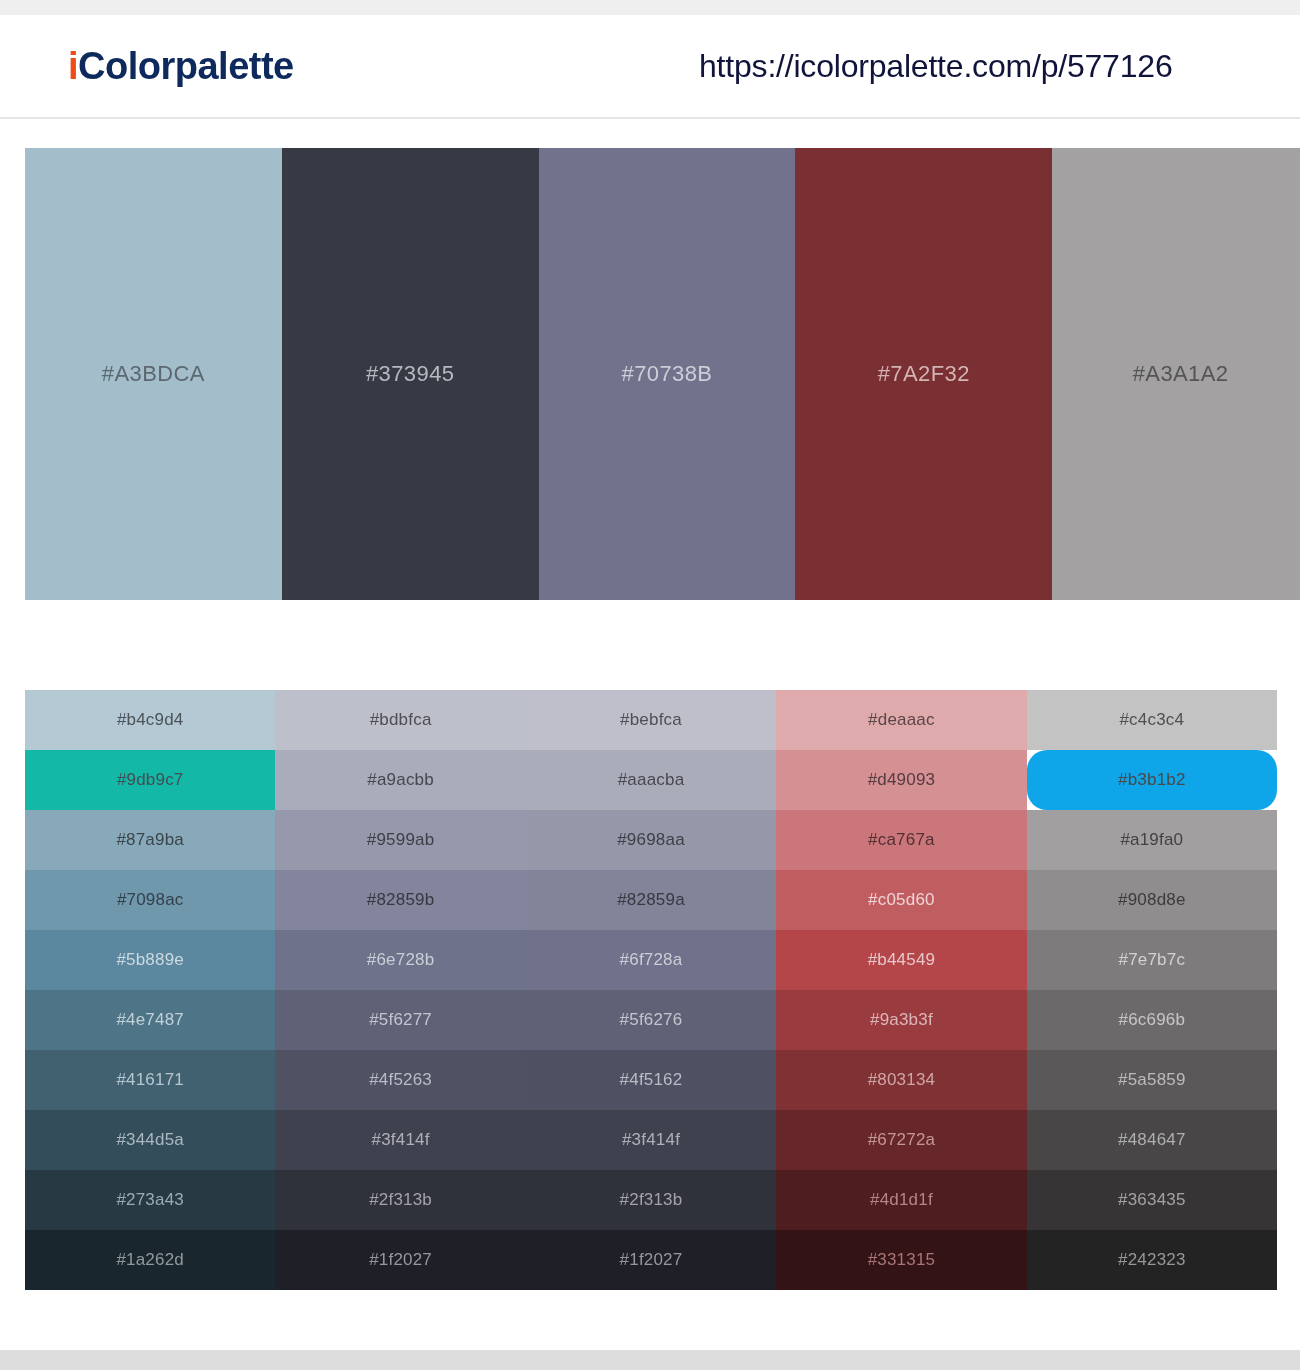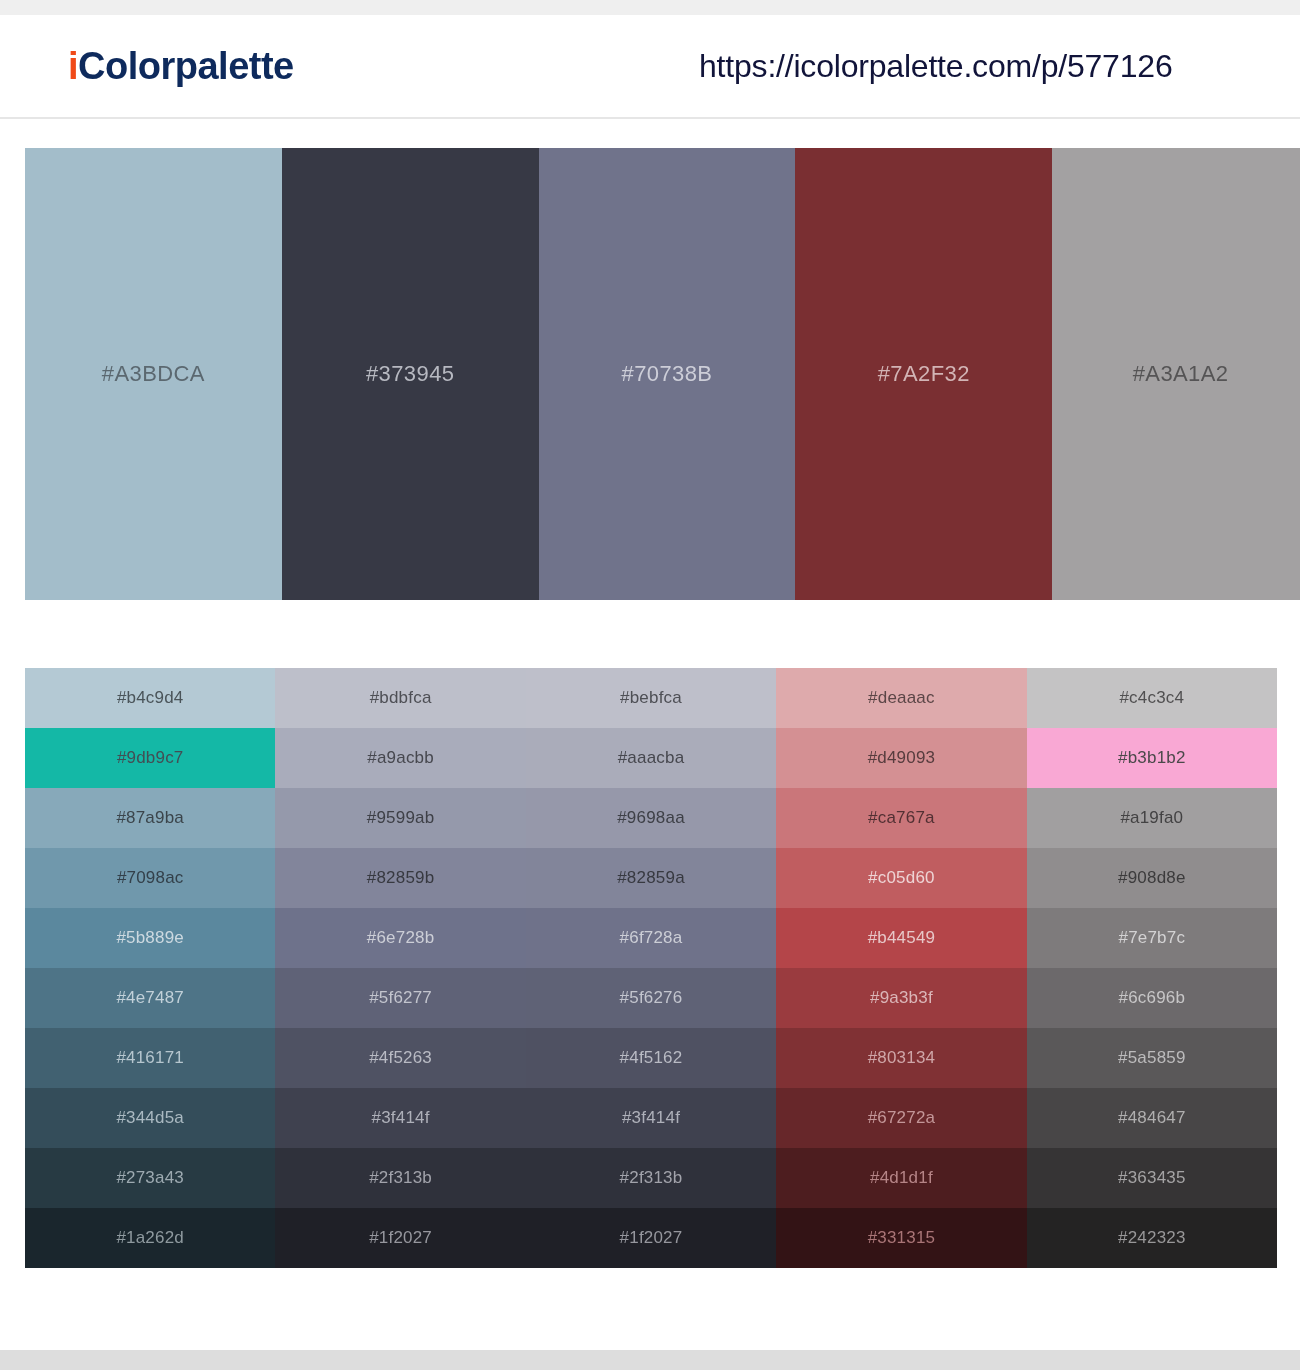--- a/index.html
+++ b/index.html
@@ -82,21 +82,21 @@
   }
   .swatch-label {
     font-size: 22px;
     letter-spacing: 0.4px;
     white-space: nowrap;
   }
 
   
   .shade-grid {
     position: absolute;
-    top: 668px;
+    top: 690px;
     left: 25px;
     width: 1252px;
     height: 600px;
     display: flex;
   }
   .shade-col {
     flex: 1 1 0;
     display: flex;
     flex-direction: column;
   }
@@ -279,21 +279,21 @@
           <span class="shade-label" style="color: rgb(182, 133, 135);">#4d1d1f</span>
         </div>
         <div class="shade-cell" style="background: rgb(51, 19, 21);">
           <span class="shade-label" style="color: rgb(169, 117, 119);">#331315</span>
         </div>
       </div>
       <div class="shade-col">
         <div class="shade-cell" style="background: rgb(196, 195, 196);">
           <span class="shade-label" style="color: rgb(81, 80, 81);">#c4c3c4</span>
         </div>
-        <div class="shade-cell" style="background: #f9a8d4;">
+        <div class="shade-cell" style="background: #0ea5e9; border-radius: 20px;">
           <span class="shade-label" style="color: rgb(74, 73, 74);">#b3b1b2</span>
         </div>
         <div class="shade-cell" style="background: rgb(161, 159, 160); text-align: right;">
           <span class="shade-label" style="color: rgb(67, 66, 67);">#a19fa0</span>
         </div>
         <div class="shade-cell" style="background: rgb(144, 141, 142);">
           <span class="shade-label" style="color: rgb(60, 59, 60);">#908d8e</span>
         </div>
         <div class="shade-cell" style="background: rgb(126, 123, 124);">
           <span class="shade-label" style="color: rgb(211, 210, 211);">#7e7b7c</span>

